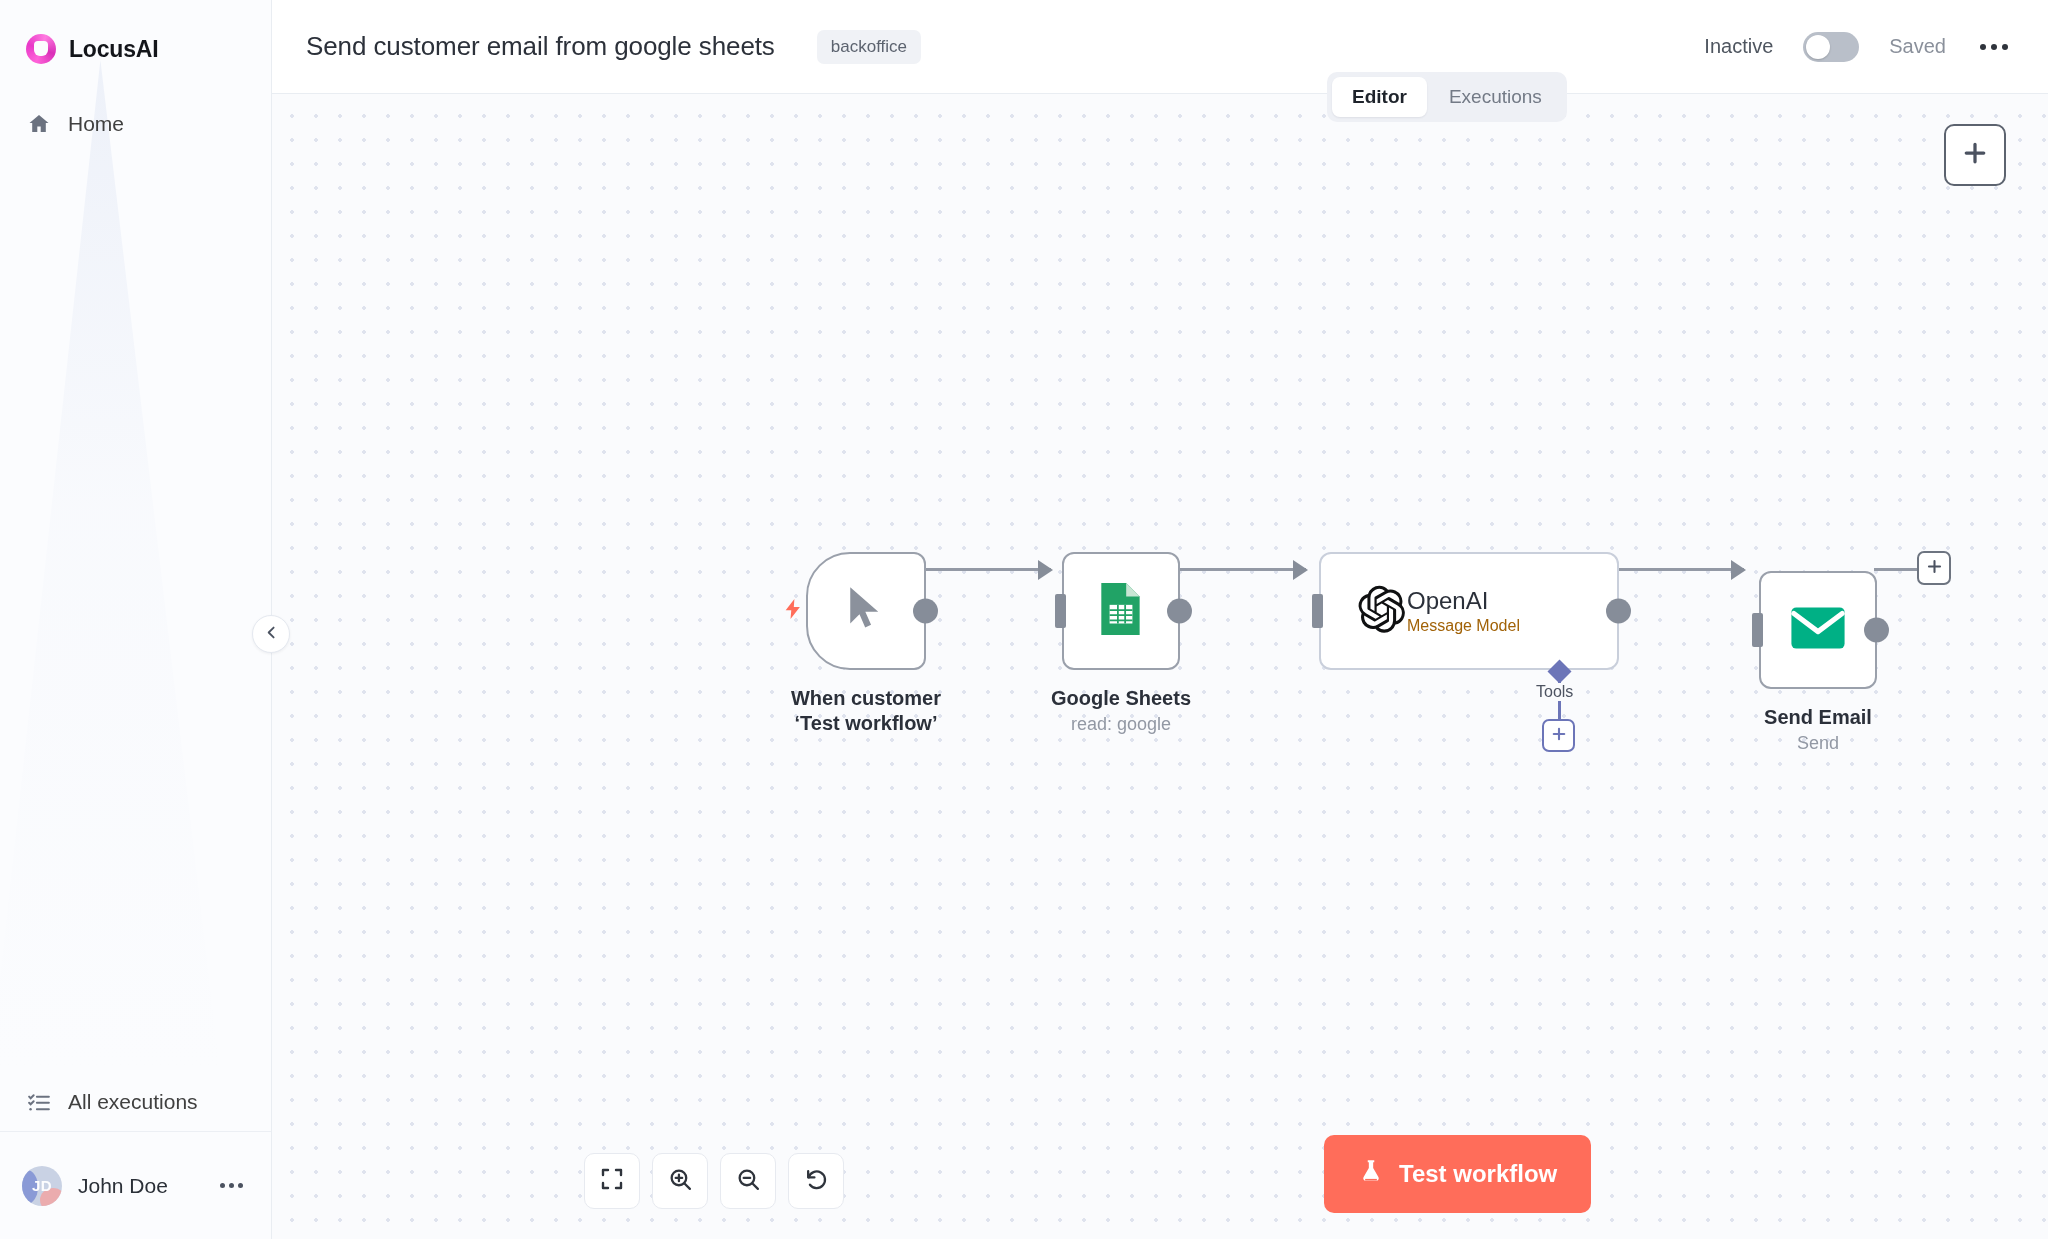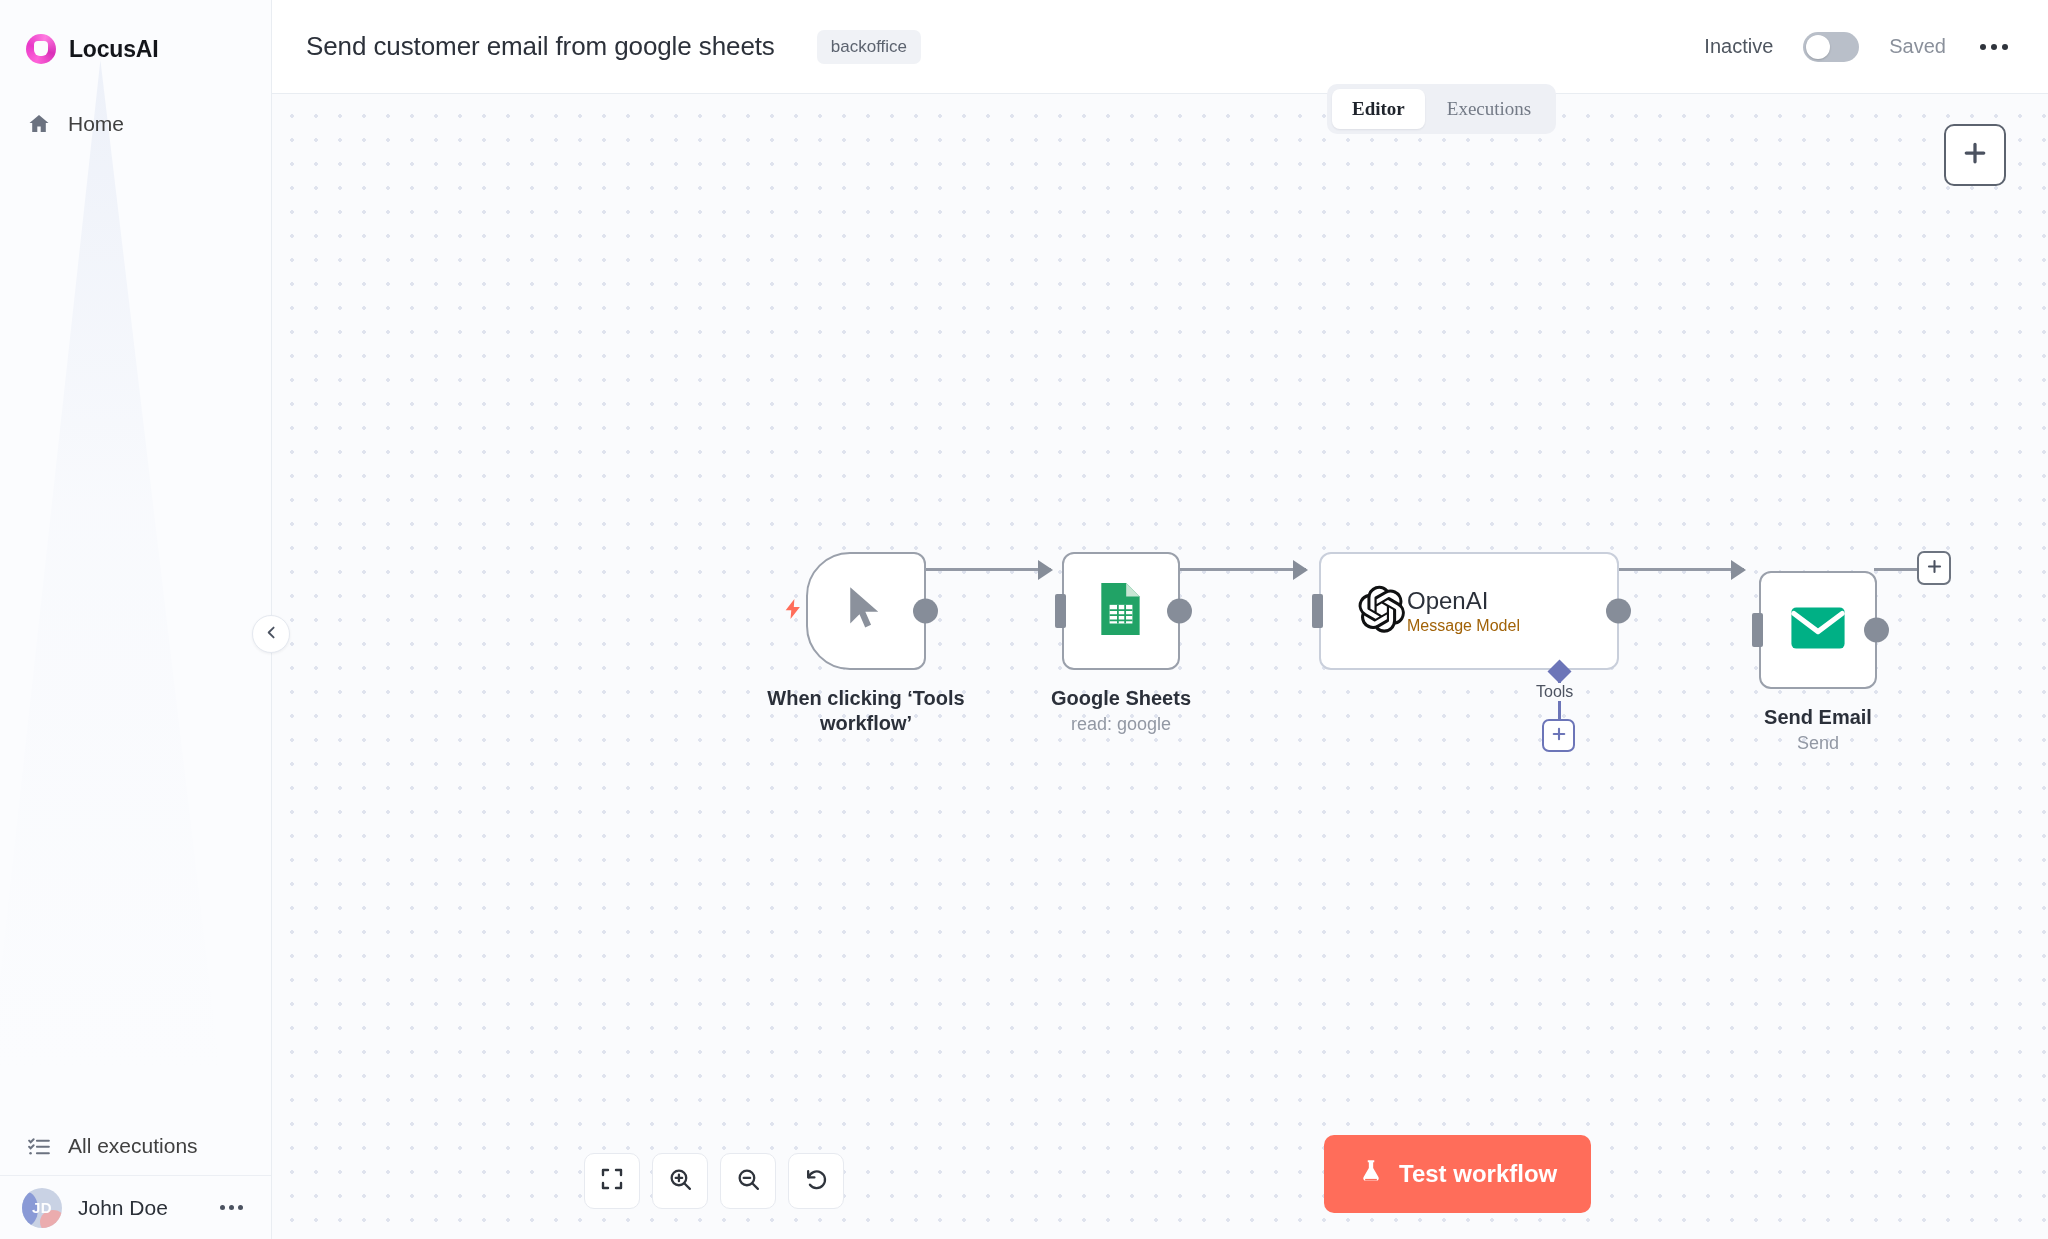--- a/index.html
+++ b/index.html
@@ -38,21 +38,21 @@
   .nav-item {
     display: flex; align-items: center; gap: 16px;
     padding: 0 26px; height: 44px; cursor: pointer; position: relative;
   }
   .nav-label { font-size: 21px; color: #404040; }
   .nav-icon { width: 26px; height: 26px; flex: 0 0 26px; display: flex; align-items: center; justify-content: center; color: #6b7280; }
 
   .nav-bottom { margin-top: auto; }
   .user-row {
     display: flex; align-items: center; gap: 16px;
-    padding: 8px 22px; height: 64px; border-top: 1px solid #eceff4; cursor: pointer;
+    padding: 8px 22px; height: 108px; border-top: 1px solid #eceff4; cursor: pointer;
   }
   .avatar {
     width: 40px; height: 40px; border-radius: 50%; flex: 0 0 40px;
     position: relative; overflow: hidden;
     background: #c9d2e4;
     display: flex; align-items: center; justify-content: center;
   }
   .avatar::before {
     content: ""; position: absolute; left: -6px; top: 4px; width: 22px; height: 34px;
     background: #7f90d4; border-radius: 50%; opacity: .85;
@@ -95,22 +95,22 @@
   }
   .toggle .knob {
     position: absolute; left: 3px; top: 3px; width: 24px; height: 24px;
     border-radius: 50%; background: #fff; box-shadow: 0 1px 2px rgba(0,0,0,.18);
   }
   .saved-label { font-size: 20px; color: #8a909b; }
   .topbar-menu { display: flex; gap: 5px; padding: 8px 4px; cursor: pointer; }
   .topbar-menu span { width: 6px; height: 6px; border-radius: 50%; background: #2f343c; display: block; }
 
   .tabs {
-    position: absolute; left: 1055px; top: 84px; z-index: 9;
-    background: #eef0f5; border-radius: 10px; padding: 5px; display: flex; gap: 2px; font-family: Liberation Serif, serif;
+    position: absolute; left: 1055px; top: 72px; z-index: 9;
+    background: #eef0f5; border-radius: 10px; padding: 5px; display: flex; gap: 2px;
   }
   .tab {
     font-size: 19px; padding: 9px 20px; border-radius: 8px;
     color: #737a86; cursor: pointer; white-space: nowrap;
   }
   .tab.active { background: #fff; color: #1f242c; font-weight: 600; box-shadow: 0 1px 2px rgba(25,30,45,.08); }
 
   
   .canvas {
     flex: 1; position: relative; overflow: hidden;
@@ -310,21 +310,21 @@
             </svg>
           </span>
           <span>
             <svg width="54" height="60" viewBox="0 0 24 24" fill="#8b919c">
               <path d="M5 2.3v16.1l4.1-4.05 2.55 5.85 2.6-1.15-2.55-5.8h5.75z"></path>
             </svg>
           </span>
           <div class="port-out"></div>
         </div>
         <div class="node-caption" style="width:200px; margin-left:-40px;">
-          <div class="node-title">When clicking ‘Tools workflow’</div>
+          <div class="node-title">When customer ‘Test workflow’</div>
         </div>
       </div>
 
       <div class="node" style="left:790px; top:518px;">
         <div class="node-box" style="width:118px; height:118px; margin-top:-60px;">
           <div class="port-in"></div>
           <span>
             <svg width="52" height="58" viewBox="0 0 48 56">
               <path d="M5 3h24l13 13v37H5z" fill="#21a366"></path>
               <path d="M29 3l13 13H29z" fill="#c8e6d4"></path>

